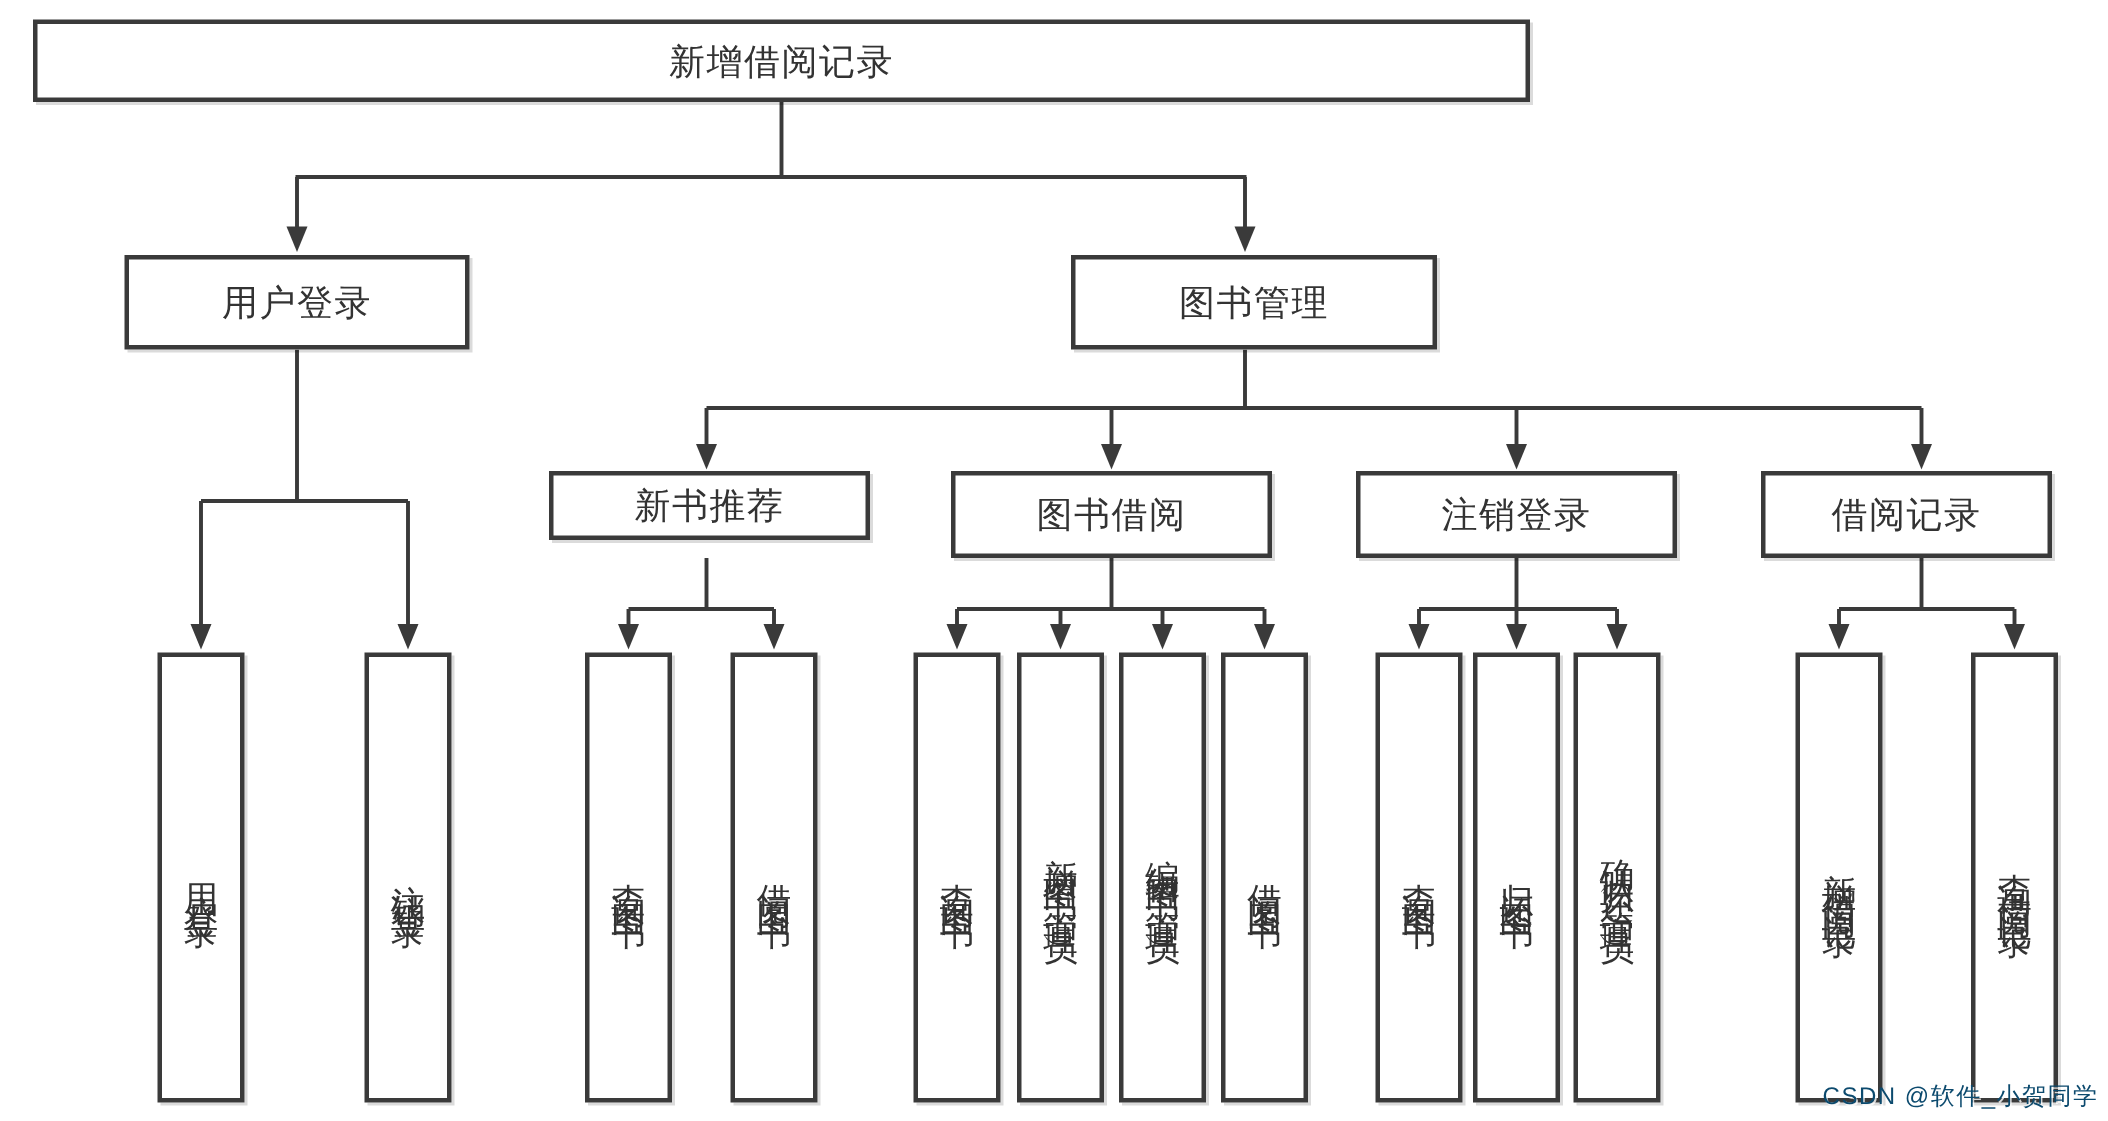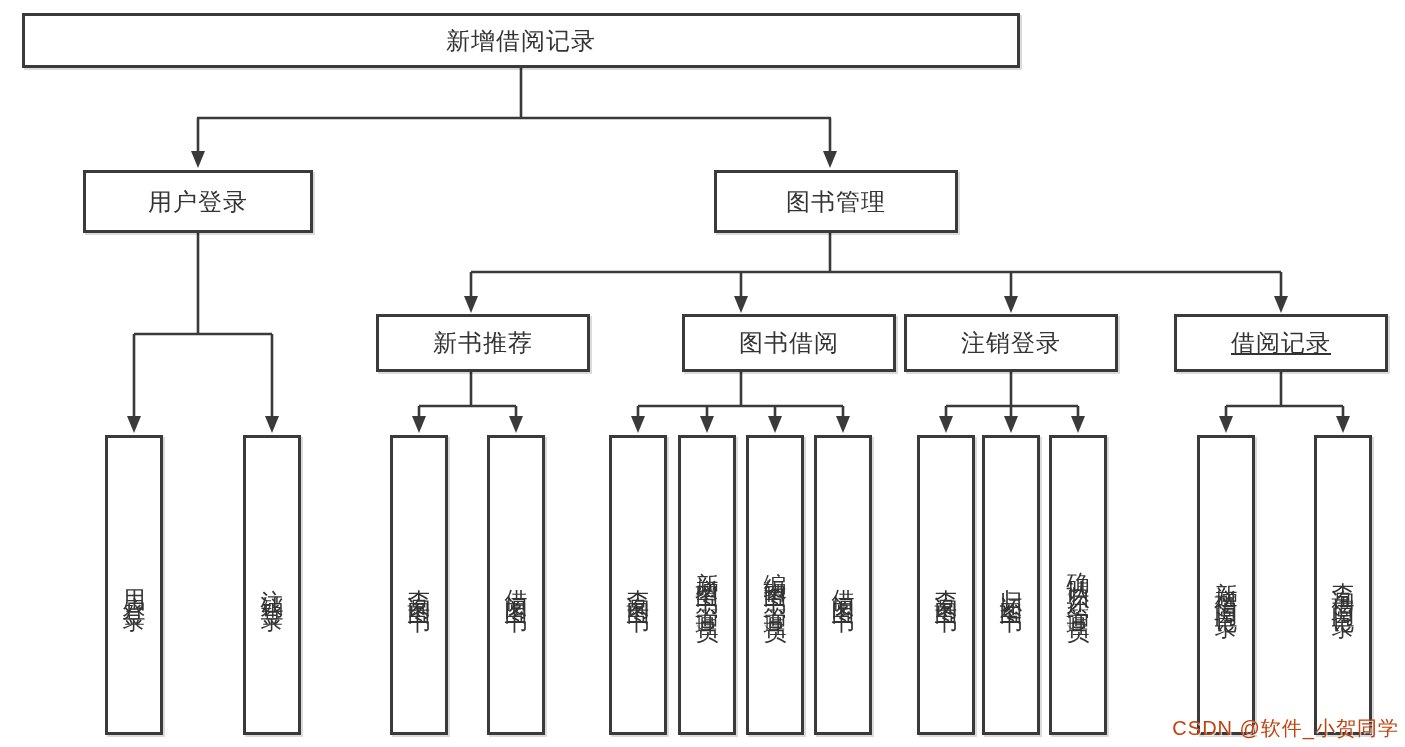--- a/index.html
+++ b/index.html
@@ -37,23 +37,23 @@
     writing-mode: vertical-rl;
     font-size: 23px;
     letter-spacing: 7px;
     line-height: 1;
     color: #333333;
   }
   .watermark {
     position: absolute;
     right: 6px;
     bottom: 5px;
-    font-size: 20px;
+    font-size: 16px;
     letter-spacing: 1px;
-    color: #c2410c;
+    color: #0c4a6e;
     text-shadow: 1px 1px 0 rgba(255,255,255,0.8);
     z-index: 5;
     white-space: nowrap;
   }
 </style>
 </head>
 <body>
 
 <div class="stage">
 
@@ -94,30 +94,30 @@
     <span class="hlabel">新增借阅记录</span>
   </div>
 
   <div class="box" style="left:83px; top:170px; width:230px; height:63px;">
     <span class="hlabel">用户登录</span>
   </div>
   <div class="box" style="left:714px; top:170px; width:244px; height:63px;">
     <span class="hlabel">图书管理</span>
   </div>
 
-  <div class="box" style="left:376px; top:314px; width:214px; height:58px;font-family:Liberation Serif, serif;">
+  <div class="box" style="left:366px; top:314px; width:214px; height:46px;font-family:Liberation Serif, serif;">
     <span class="hlabel">新书推荐</span>
   </div>
-  <div class="box" style="left:634px; top:314px; width:214px; height:58px;margin-left:48px;">
+  <div class="box" style="left:634px; top:314px; width:214px; height:58px;">
     <span class="hlabel">图书借阅</span>
   </div>
   <div class="box" style="left:904px; top:314px; width:214px; height:58px;">
     <span class="hlabel">注销登录</span>
   </div>
-  <div class="box" style="left:1174px; top:314px; width:214px; height:58px;text-decoration:underline;">
+  <div class="box" style="left:1174px; top:314px; width:194px; height:58px;">
     <span class="hlabel">借阅记录</span>
   </div>
 
   <div class="box" style="left:105px; top:435px; width:58px; height:300px;">
     <span class="vlabel">用户登录</span>
   </div>
   <div class="box" style="left:243px; top:435px; width:58px; height:300px;">
     <span class="vlabel">注销登录</span>
   </div>
 

